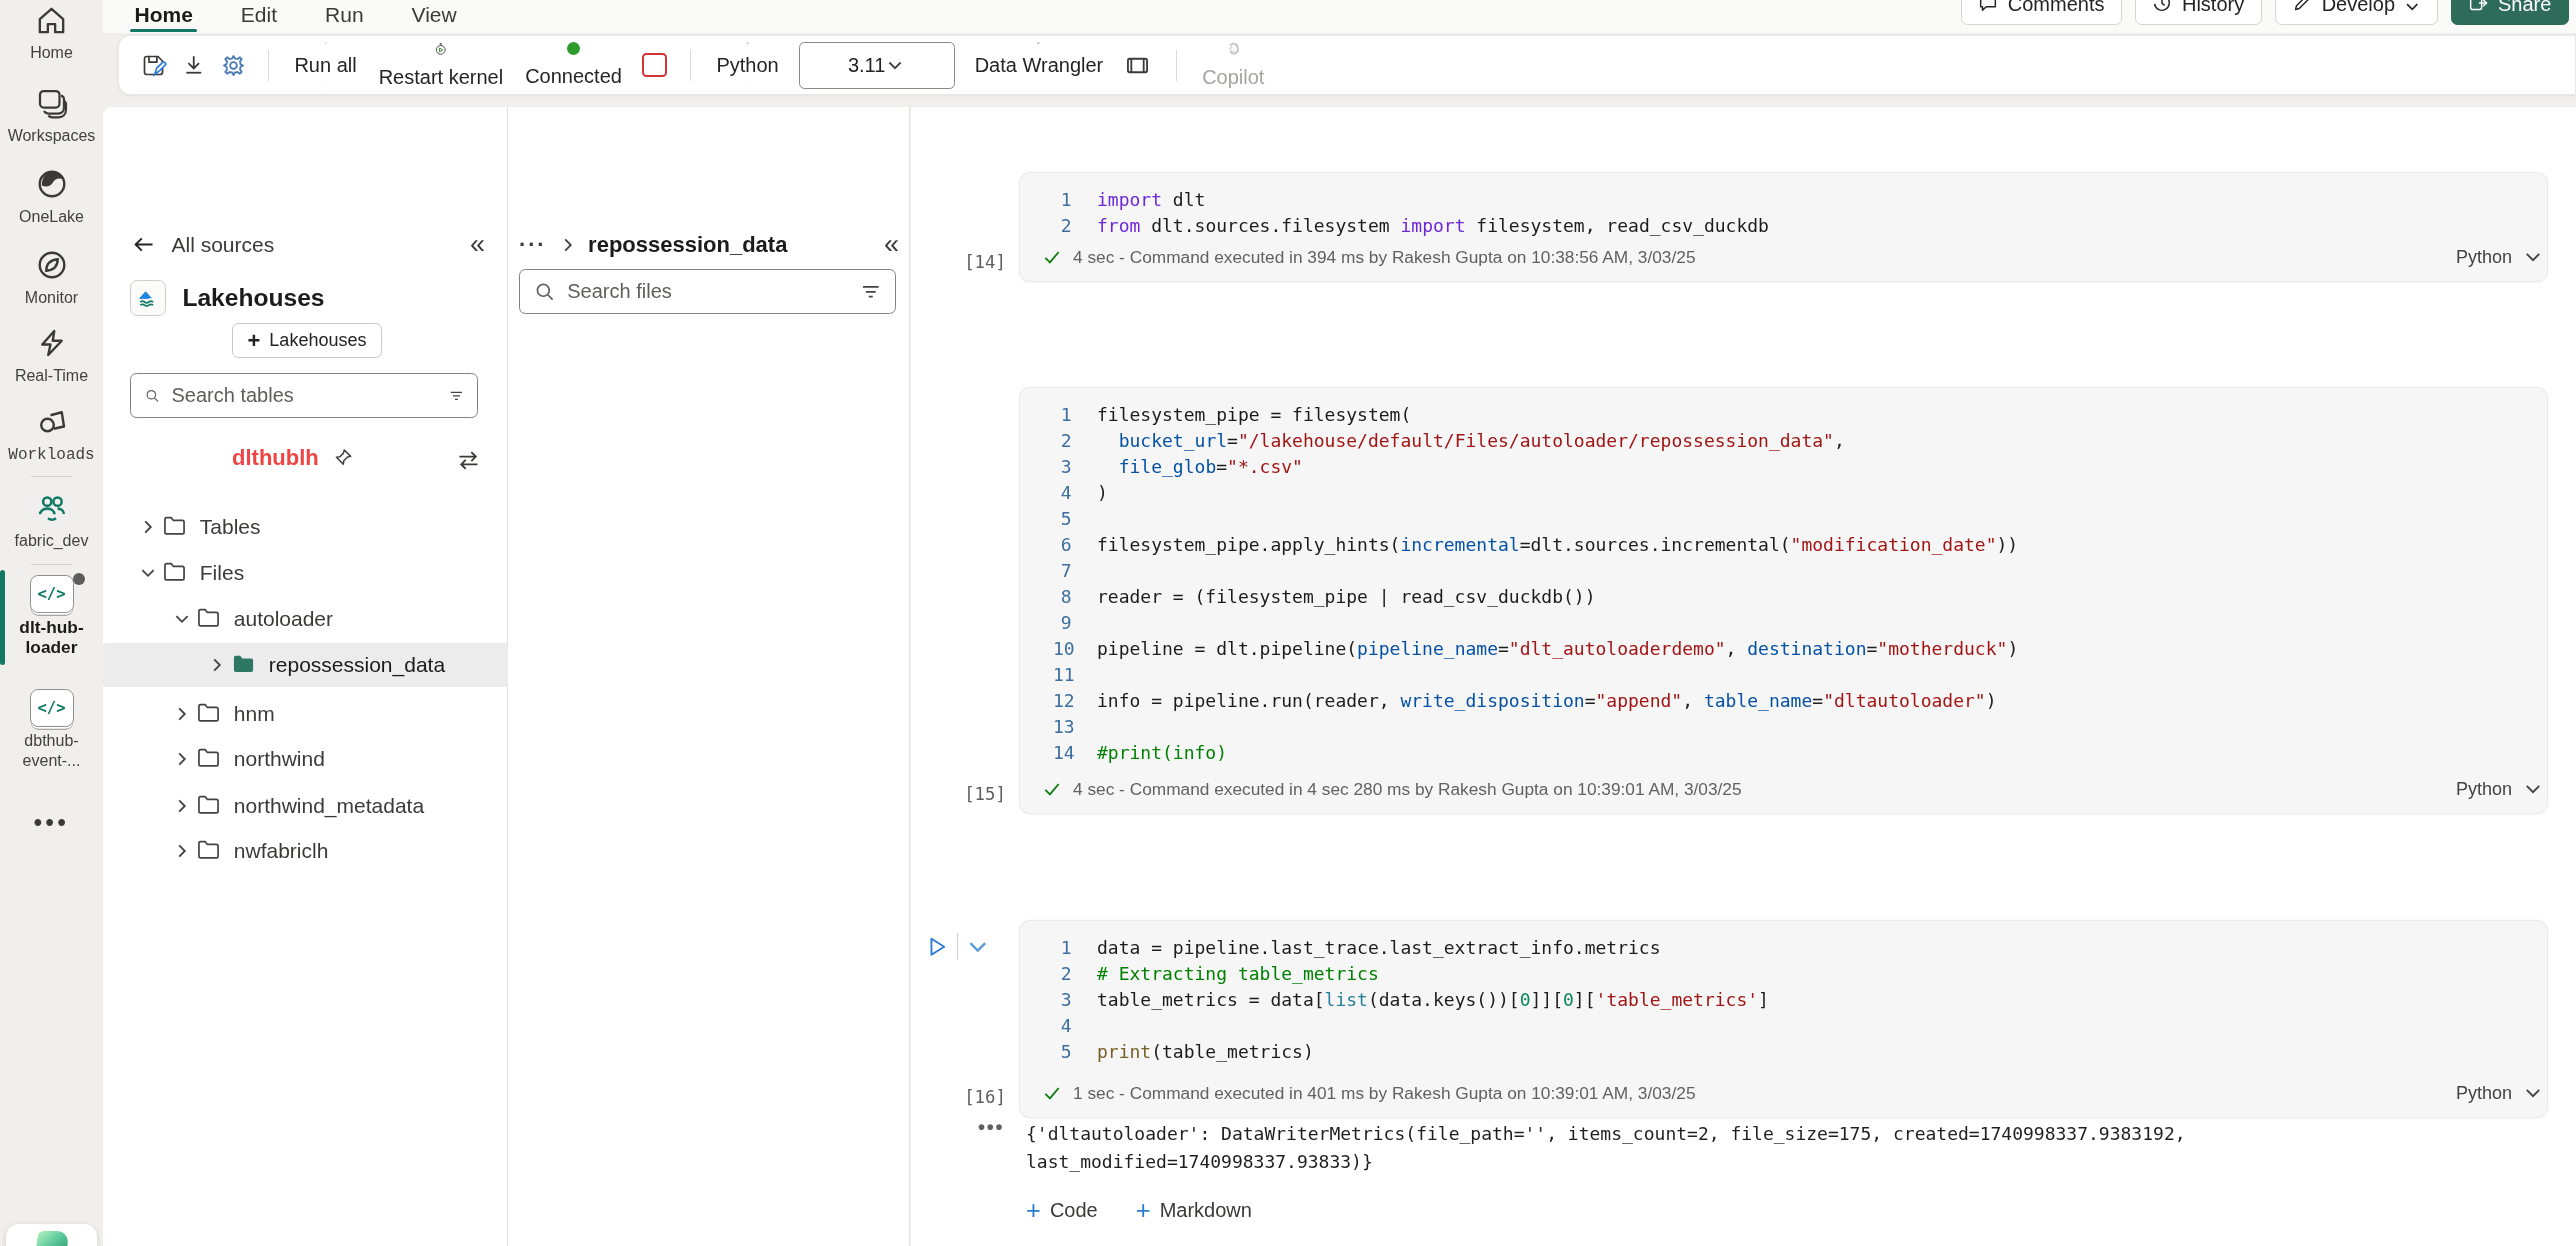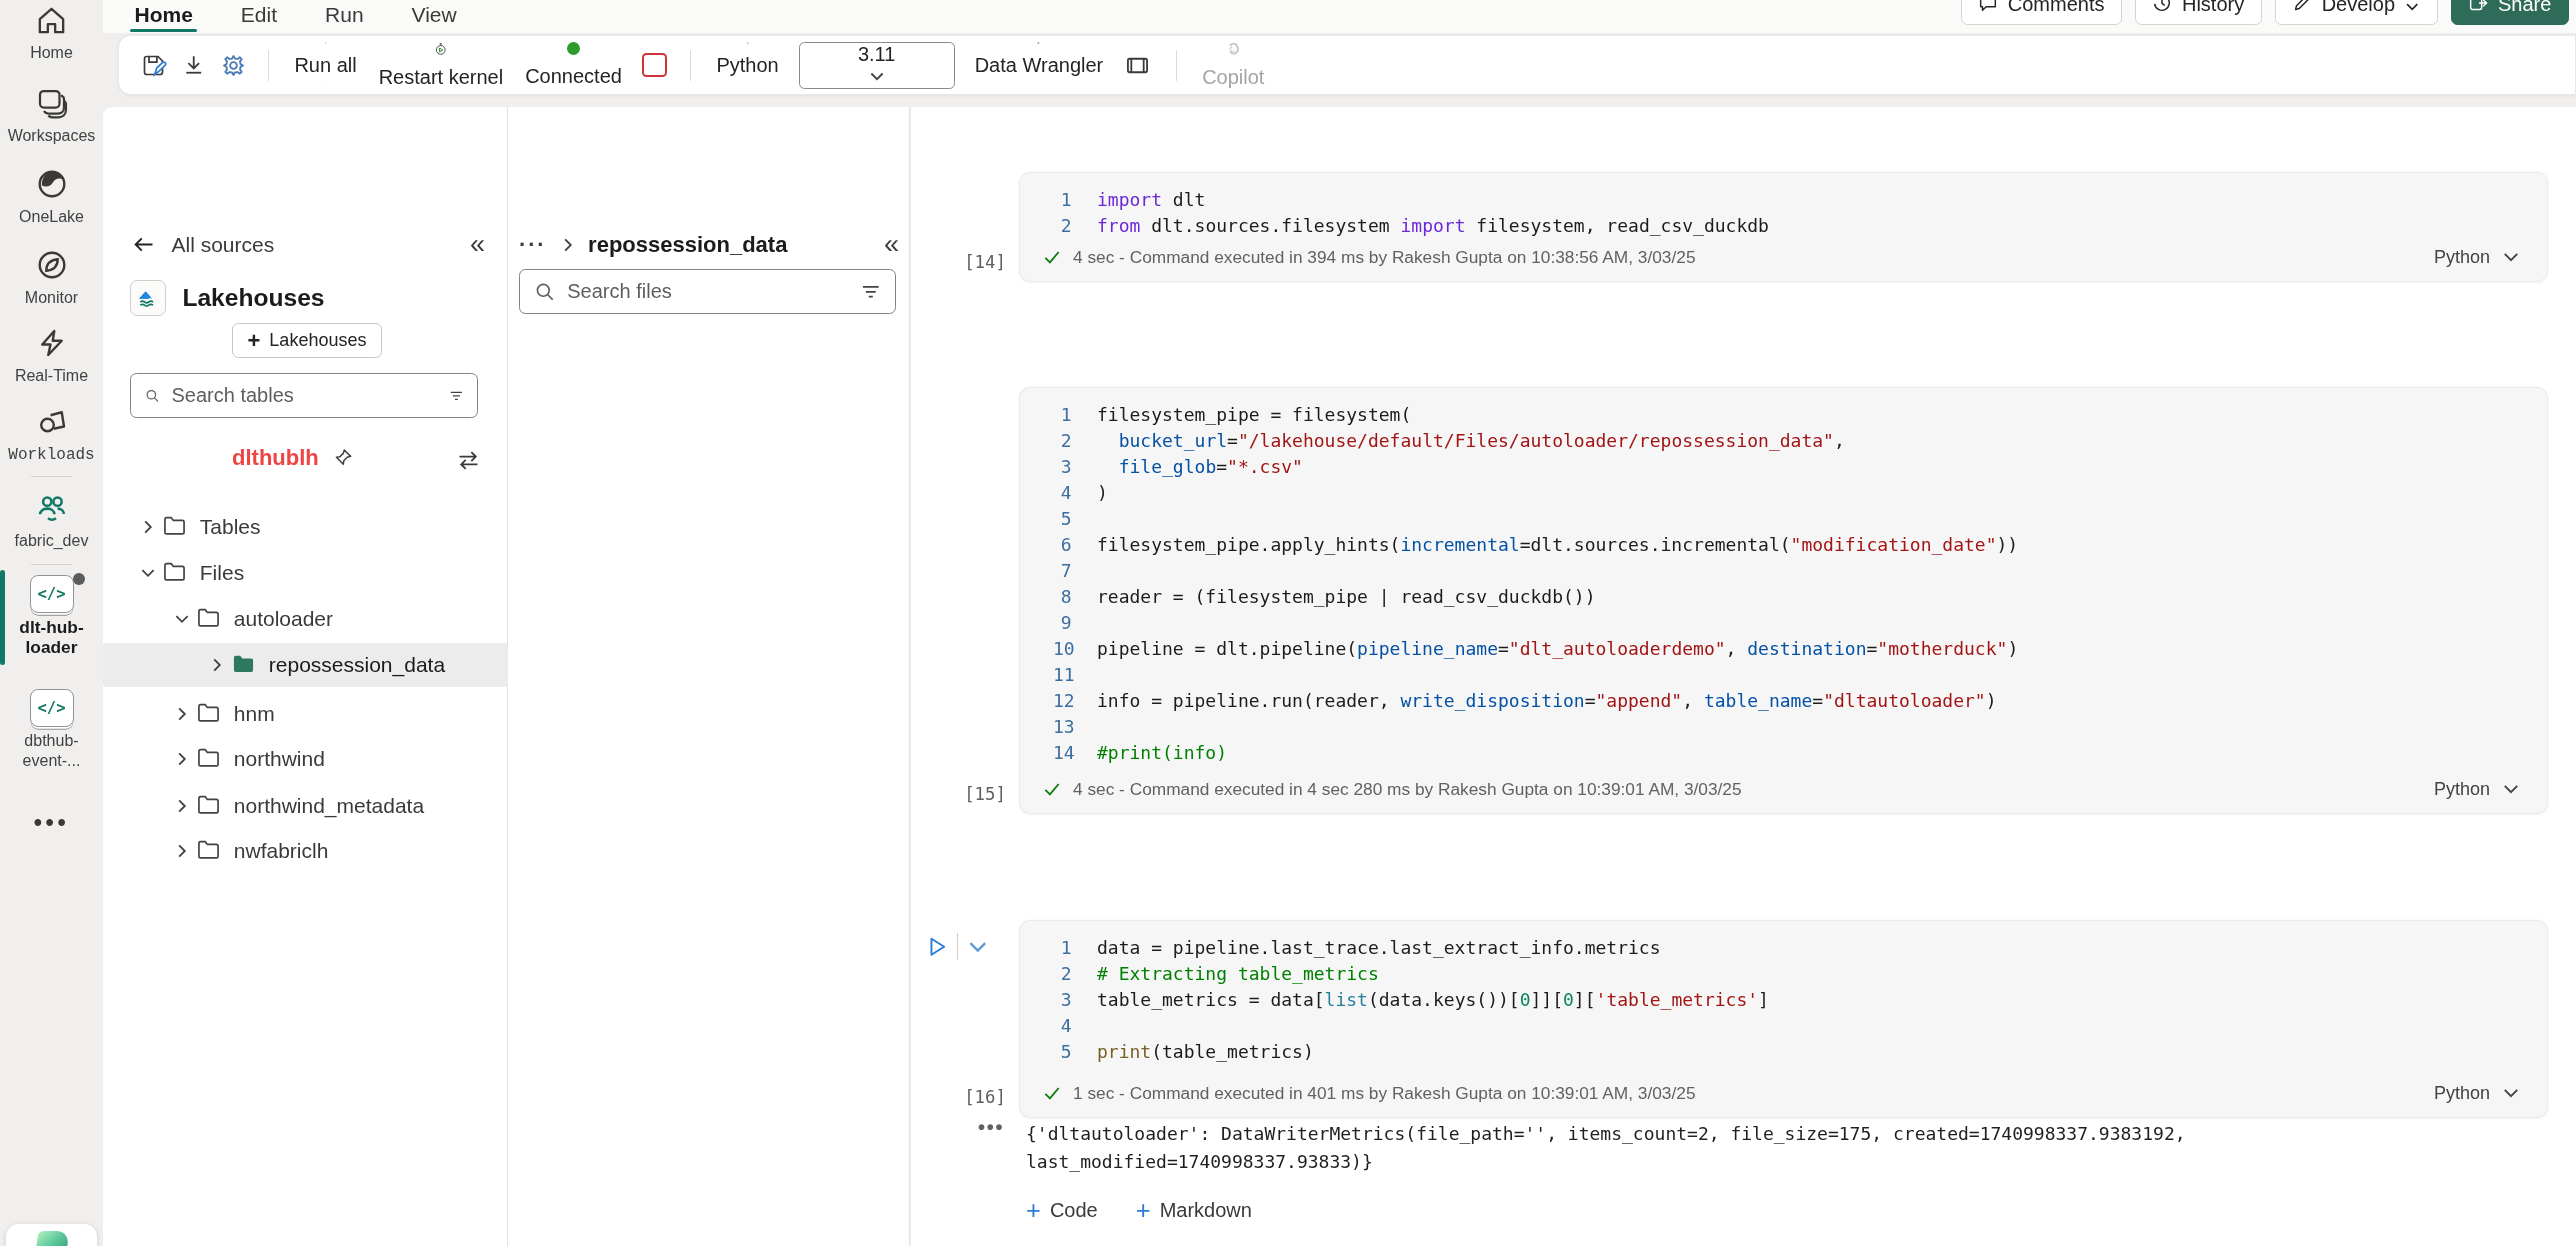--- a/index.html
+++ b/index.html
@@ -30,21 +30,21 @@
   #top-right { position:absolute; right:7.3px; top:-20px; display:flex; gap:13.6px; }
   .trbtn { height:45px; display:flex; align-items:flex-end; gap:9px; padding:0 16.4px 8.2px 14.5px; background:#fff; border:0.9px solid #d6d4d2; border-radius:6.4px; font-size:20px; color:#242424; cursor:pointer; }
   .trbtn svg { margin-bottom:1.8px; }
   .trbtn.share { background:#2e6b59; border-color:#2e6b59; color:#fff; }
 
   
   #toolbar { position:absolute; left:118px; right:0; top:35px; height:60px; background:#fff; border:0.9px solid #e9e8e7; border-radius:12.7px 0 0 12.7px; box-shadow:0 0.9px 3.6px rgba(0,0,0,.06); display:flex; align-items:center; padding-left:14.5px; font-size:20px; color:#242424; }
   .tsep { width:0.9px; height:31px; background:#dcdbda; margin:0 14.5px; }
   .tbtn { display:flex; align-items:center; gap:10px; padding:0 11px; height:47px; border-radius:5.5px; cursor:pointer; white-space:nowrap;flex-direction:column; }
   .tbtn .chev { margin-left:1.8px; }
-  .dd-box { display:flex; align-items:center; justify-content:flex-start; width:156px; height:47px; border:0.9px solid #8a8886; border-radius:5.5px; padding:0 19px; margin:0 9px; cursor:pointer;flex-direction:column; }
+  .dd-box { display:flex; align-items:center; justify-content:center; width:156px; height:47px; border:0.9px solid #8a8886; border-radius:5.5px; padding:0 19px; margin:0 9px; cursor:pointer; }
   .muted { color:#a6a4a2; }
   .stop-sq { width:24.6px; height:24.6px; border:2.7px solid #d13438; border-radius:4.5px; background:#fff; margin:0 9px; cursor:pointer; }
   .conn-dot { width:13.6px; height:13.6px; border-radius:50%; background:#2e9b2e; }
 
   
   .panel { position:absolute; top:107px; bottom:0; background:#fff; }
   #lk-panel { left:103px; width:405px; border-radius:9px 0 0 0; border-right:0.9px solid #e3e2e1; }
   #file-panel { left:508px; width:402px; border-right:0.9px solid #e3e2e1; }
   #canvas { position:absolute; left:911px; right:0; top:107px; bottom:0; background:#fff; }
 
@@ -72,21 +72,21 @@
   #bc-name { font-size:22px; font-weight:bold; color:#1b1b1b; }
 
   
   .cell { position:absolute; left:108px; width:1529px; background:#f6f6f6; border:0.9px solid #ebeaea; border-radius:11px; box-shadow:0 0.9px 2.7px rgba(0,0,0,.05); }
   .code-area { padding:13.6px 18px 3.6px 33px; }
   .crow { display:flex; min-height:26px; line-height:26px; font-family:"DejaVu Sans Mono",monospace; font-size:18px; }
   .lnum { width:44px; text-align:right; padding-right:25.5px; color:#3c6e9f; flex:none; }
   .ctext { white-space:pre; color:#1c1c1c; }
   .tk-k{color:#6d28d9} .tk-s{color:#a31515} .tk-p{color:#0451a5} .tk-c{color:#008000}
   .tk-f{color:#795e26} .tk-t{color:#267f99} .tk-n{color:#098658} .tk-d{color:#1c1c1c}
-  .cell-status { position:absolute; left:22px; right:26px; bottom:6.4px; height:35px; display:flex; align-items:center; }
+  .cell-status { position:absolute; left:22px; right:4px; bottom:6.4px; height:35px; display:flex; align-items:center; }
   .cs-text { font-size:17.3px; color:#616161; margin-left:11px; }
   .cs-lang { margin-left:auto; display:flex; align-items:center; gap:11px; font-size:18px; color:#424242; cursor:pointer; }
   .exec-label { position:absolute; width:64px; text-align:center; font-family:"DejaVu Sans Mono",monospace; font-size:17.3px; color:#5e5e5e; }
   #run-controls { position:absolute; left:12.7px; top:823px; display:flex; align-items:center; height:33px; }
   #run-controls .rdiv { width:0.9px; height:27px; background:#d0d0d0; margin:0 8.2px; }
   #output-block { position:absolute; left:67px; top:1013px; }
   #output-dots { position:absolute; left:0; top:-3.6px; font-size:20px; color:#616161; letter-spacing:1.8px; font-weight:bold; }
   #output-text { position:absolute; left:48px; top:0; width:1291px; font-family:"DejaVu Sans Mono",monospace; font-size:18px; line-height:28px; color:#1f1f1f; white-space:pre-wrap; }
   #add-row { position:absolute; left:115px; top:1091px; display:flex; gap:38px; }
   .add-btn { display:flex; align-items:center; gap:9px; font-size:20px; color:#3a3a39; cursor:pointer; }

